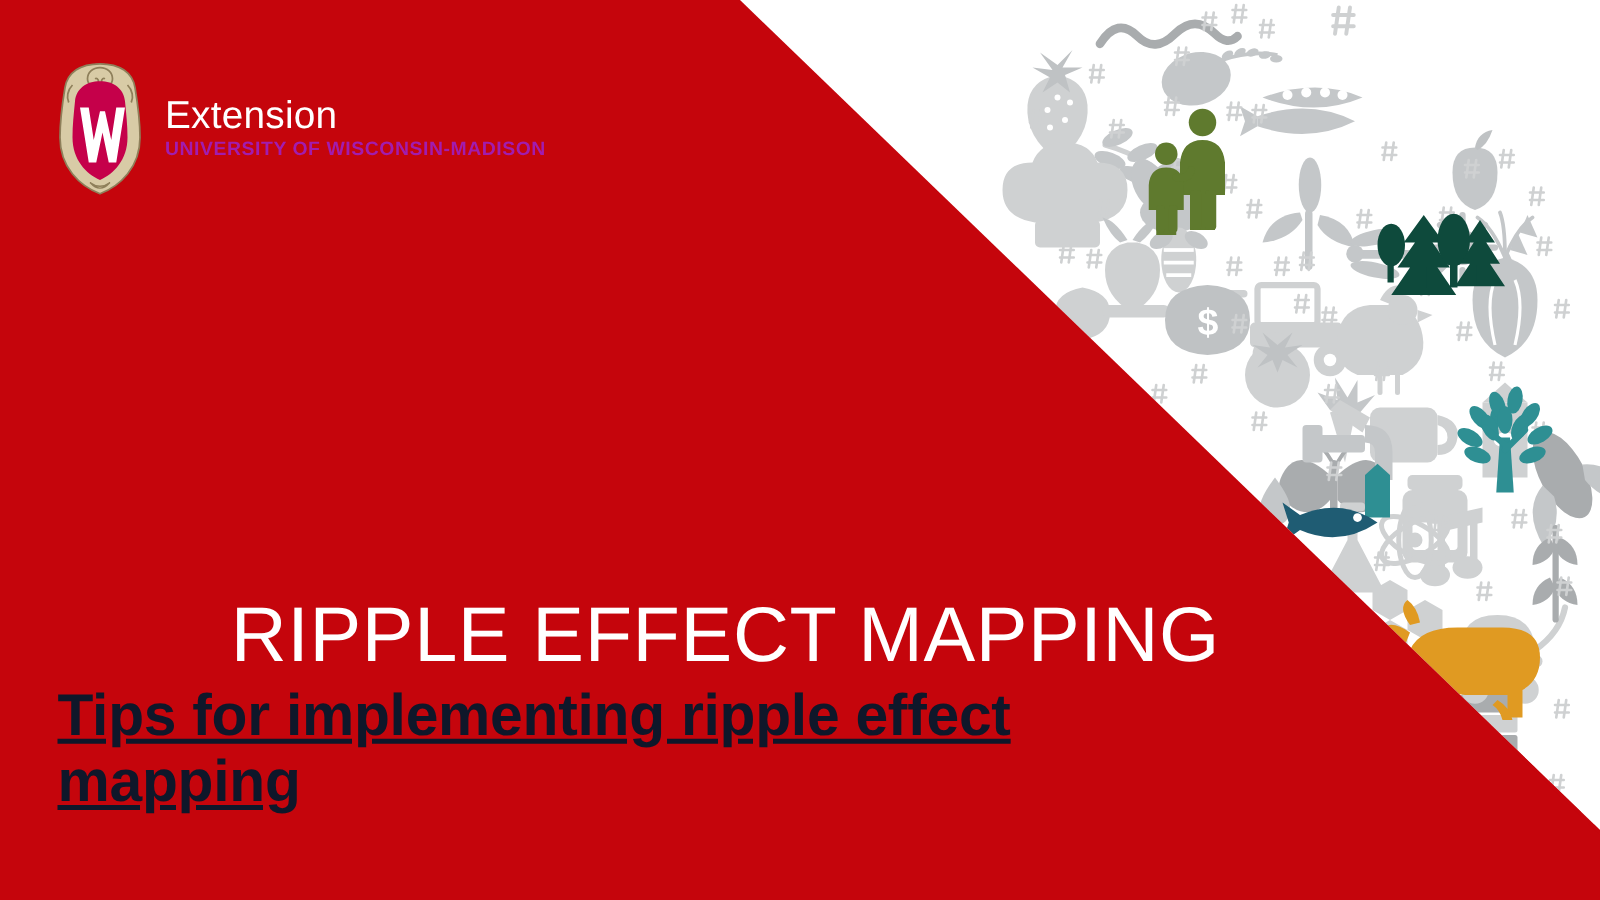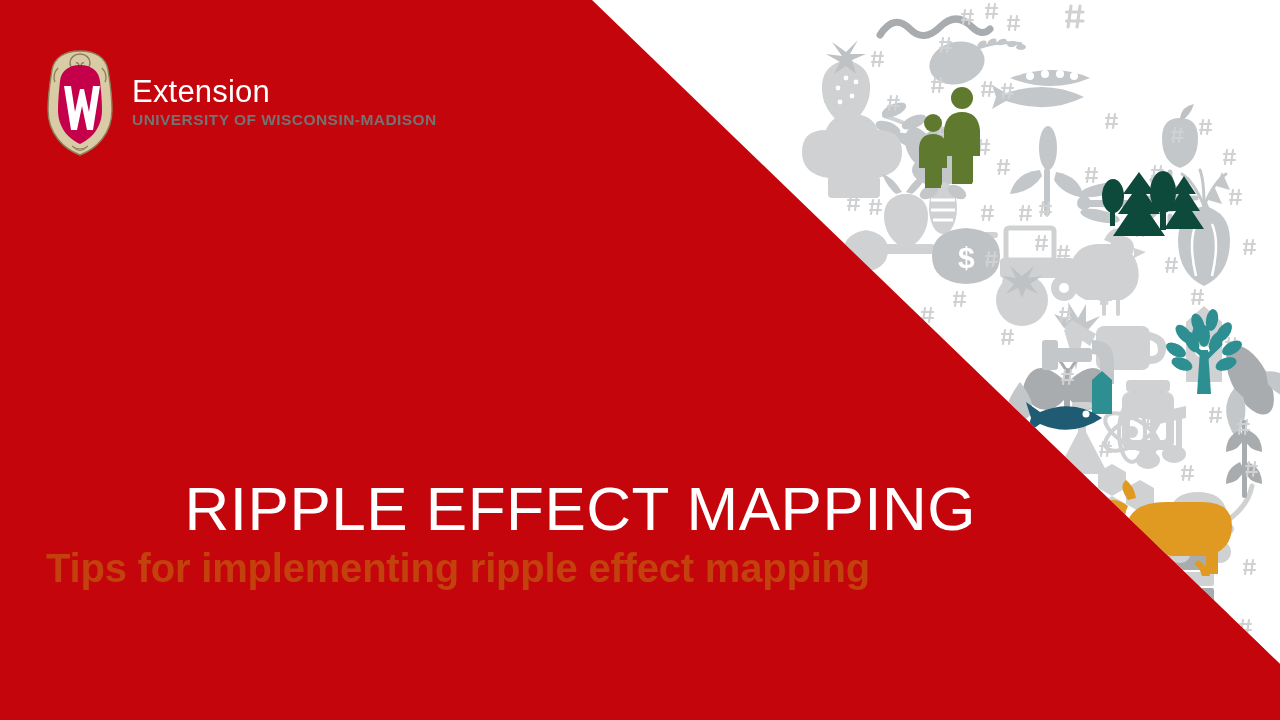--- a/index.html
+++ b/index.html
@@ -39,35 +39,35 @@
     position:absolute;left:44px;top:48px;
     display:flex;align-items:center;gap:16px;
   }
   #crest{width:72px;height:110px;display:block;}
   .wordmark{display:flex;flex-direction:column;justify-content:center;}
   .wordmark-main{
     color:#ffffff;font-size:31px;font-weight:400;line-height:1.05;
     letter-spacing:0.2px;
   }
   .wordmark-sub{
-    color:#737373;font-size:15.5px;font-weight:700;line-height:1.2;
+    color:#a21caf;font-size:15.5px;font-weight:700;line-height:1.2;
     letter-spacing:0.45px;margin-top:3px;
   }
 
   
   #title-block{
     position:absolute;left:46px;top:478px;width:930px;
   }
   #slide-title{
     color:#ffffff;font-size:62px;font-weight:400;line-height:1.0;
     letter-spacing:0.5px;margin:0 0 6px 0;white-space:nowrap;text-align:right;
   }
   #slide-subtitle{
-    color:#c2410c;font-size:40px;font-weight:700;line-height:1.12;
-    margin:0;letter-spacing:-0.2px;
+    color:#0f172a;font-size:47px;font-weight:700;line-height:1.12;
+    margin:0;letter-spacing:-0.2px;text-decoration:underline;
   }
 </style>
 </head>
 <body>
 
 <div id="slide">
 
   <div id="collage-panel">
     <svg id="collage-svg" viewBox="0 0 1280 720" aria-hidden="true">
       <defs>

